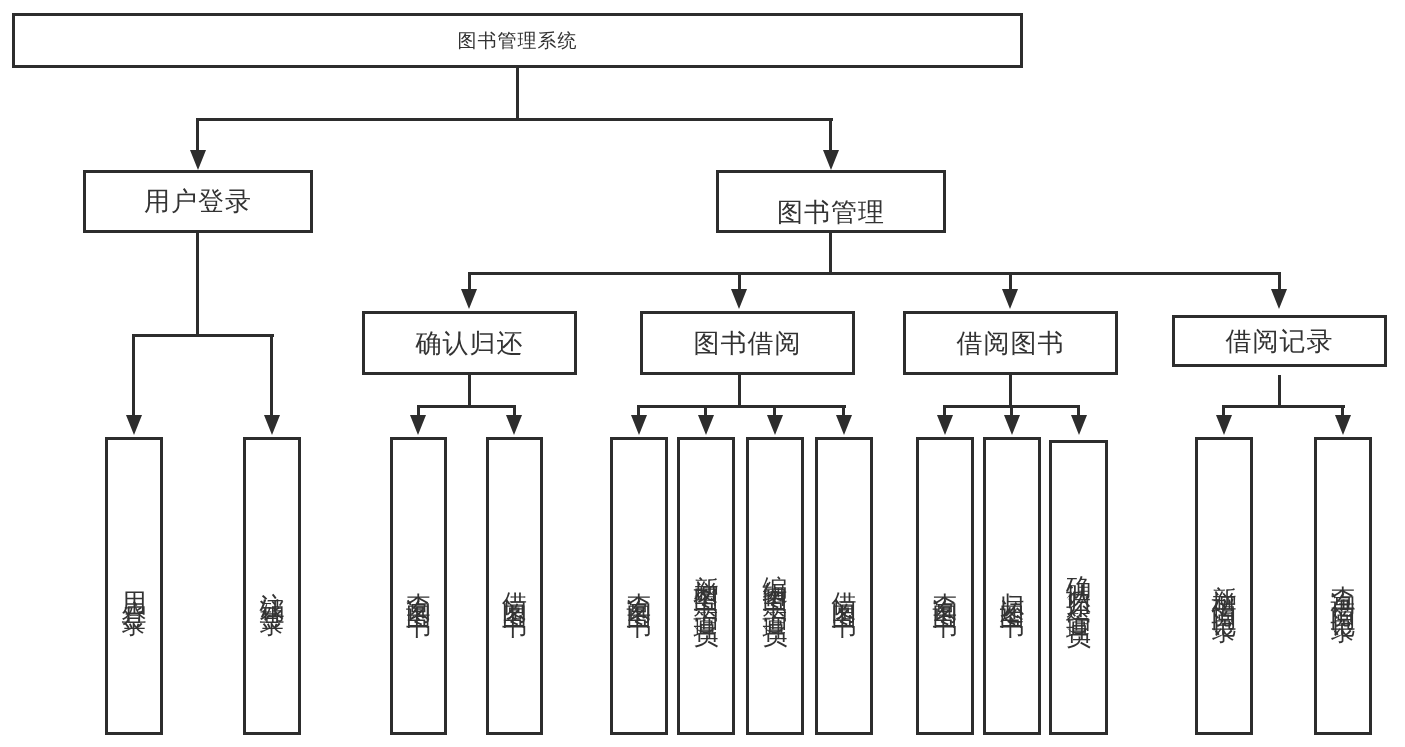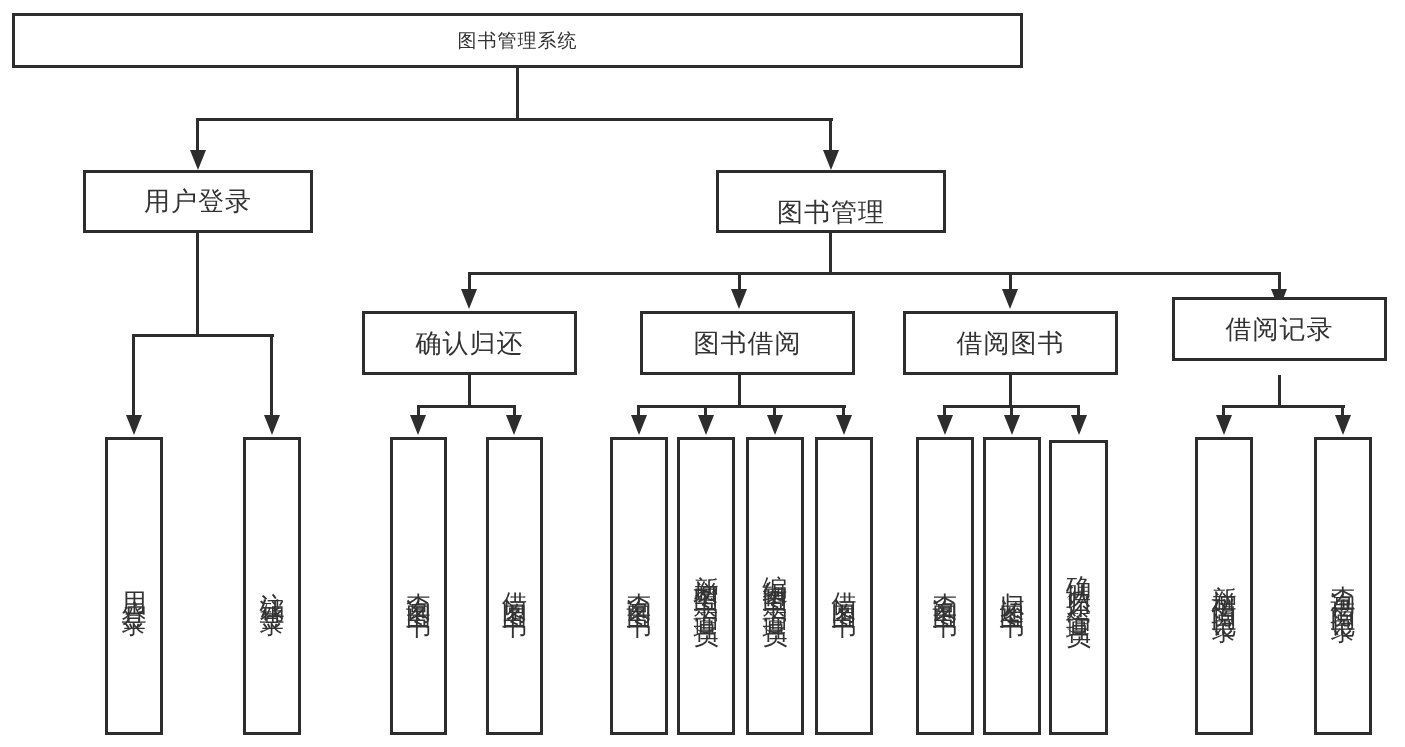--- a/index.html
+++ b/index.html
@@ -135,21 +135,21 @@
 
   <div class="box" style="left:362px;top:311px;width:215px;height:64px;">
     <span class="label">确认归还</span>
   </div>
   <div class="box" style="left:632px;top:311px;width:215px;height:64px;margin-left:8px;">
     <span class="label">图书借阅</span>
   </div>
   <div class="box" style="left:903px;top:311px;width:215px;height:64px;">
     <span class="label">借阅图书</span>
   </div>
-  <div class="box" style="left:1172px;top:297px;width:215px;height:64px;">
+  <div class="box" style="left:1172px;top:315px;width:215px;height:52px;">
     <span class="label">借阅记录</span>
   </div>
 
   <div class="box v" style="left:105px;top:437px;width:58px;height:298px;">
     <span class="label">用户登录</span>
   </div>
   <div class="box v" style="left:243px;top:437px;width:58px;height:298px;">
     <span class="label">注销登录</span>
   </div>
 

